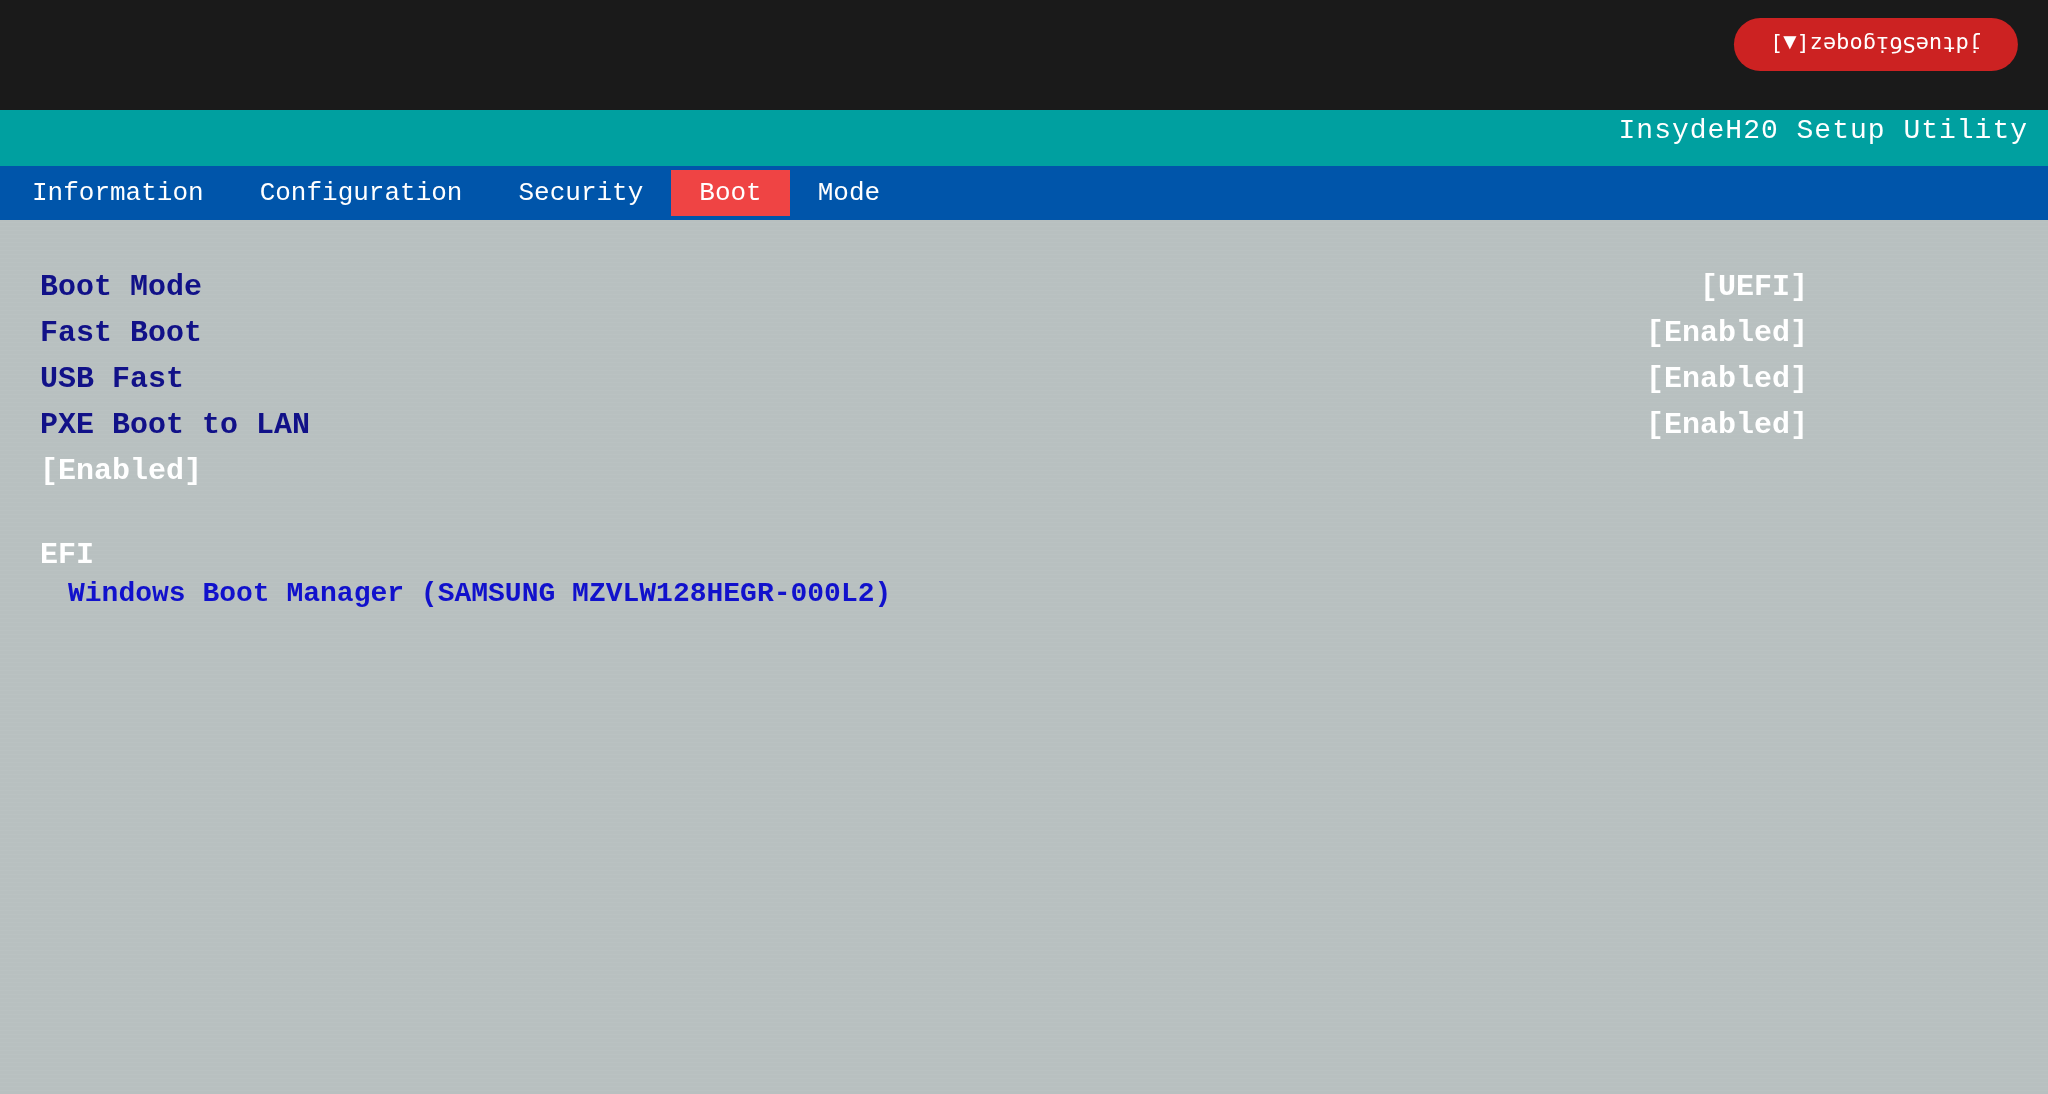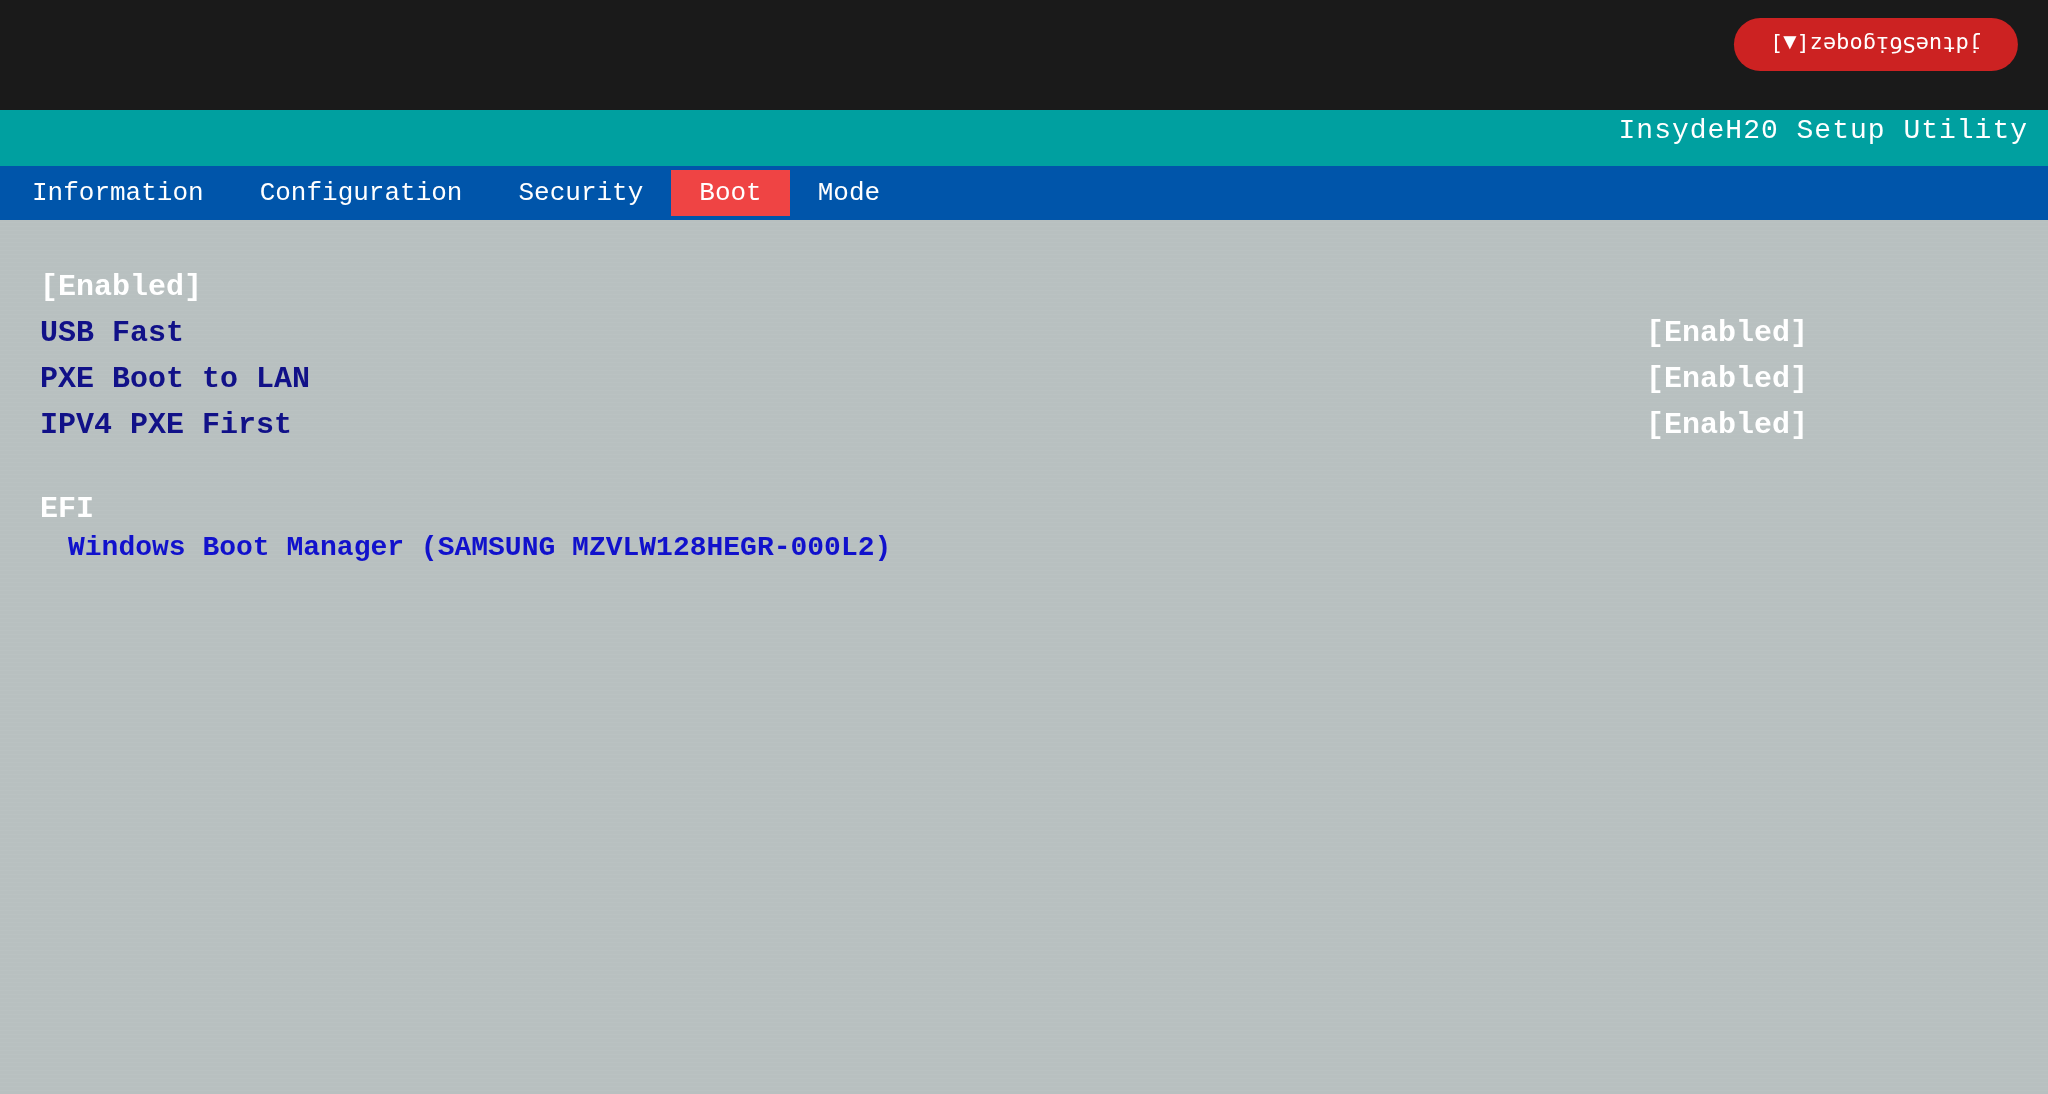--- a/index.html
+++ b/index.html
@@ -179,37 +179,41 @@
   <div class="nav-item">Security</div>
   <div class="nav-item active">Boot</div>
   <div class="nav-item">Mode</div>
 </div>
 
 <div class="content-border"></div>
 
 <div class="main-content">
   <div class="settings-section">
 
-
-    <div class="setting-row">
+    <div class="setting-row">
+      <div class="setting-label">Boot Mode</div>
+      <div class="setting-value">[UEFI]</div>
+    </div>
+
+    <div class="setting-row">
+      <div class="setting-label">Fast Boot</div>
       <div class="setting-value">[Enabled]</div>
     </div>
 
     <div class="setting-row">
       <div class="setting-label">USB Fast</div>
       <div class="setting-value">[Enabled]</div>
     </div>
 
     <div class="setting-row">
       <div class="setting-label">PXE Boot to LAN</div>
       <div class="setting-value">[Enabled]</div>
     </div>
 
     <div class="setting-row">
-      <div class="setting-label">IPV4 PXE First</div>
       <div class="setting-value">[Enabled]</div>
     </div>
 
   </div>
 
   <div class="efi-section">
     <div class="efi-label">EFI</div>
     <div class="efi-device">Windows Boot Manager (SAMSUNG MZVLW128HEGR-000L2)</div>
   </div>
 </div>

